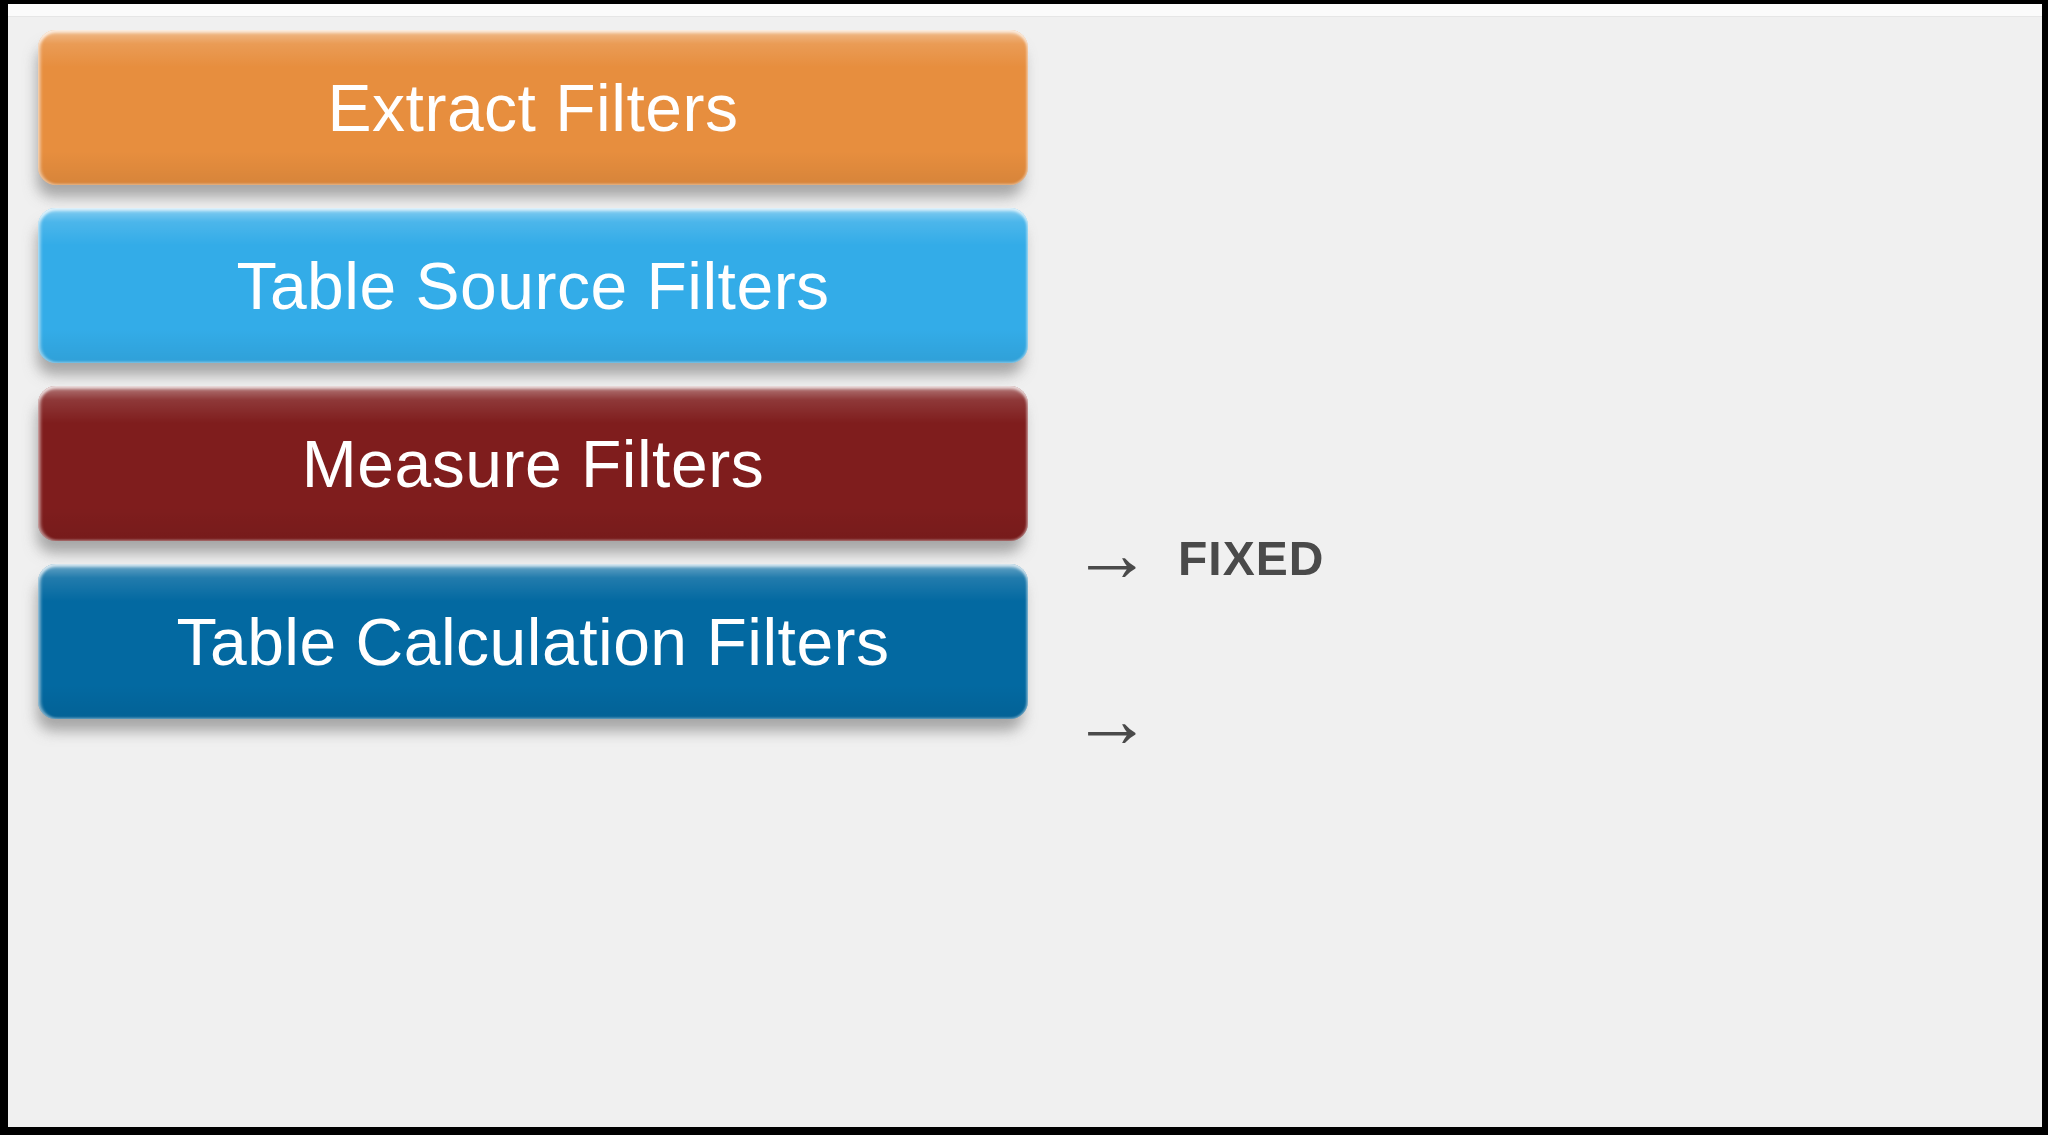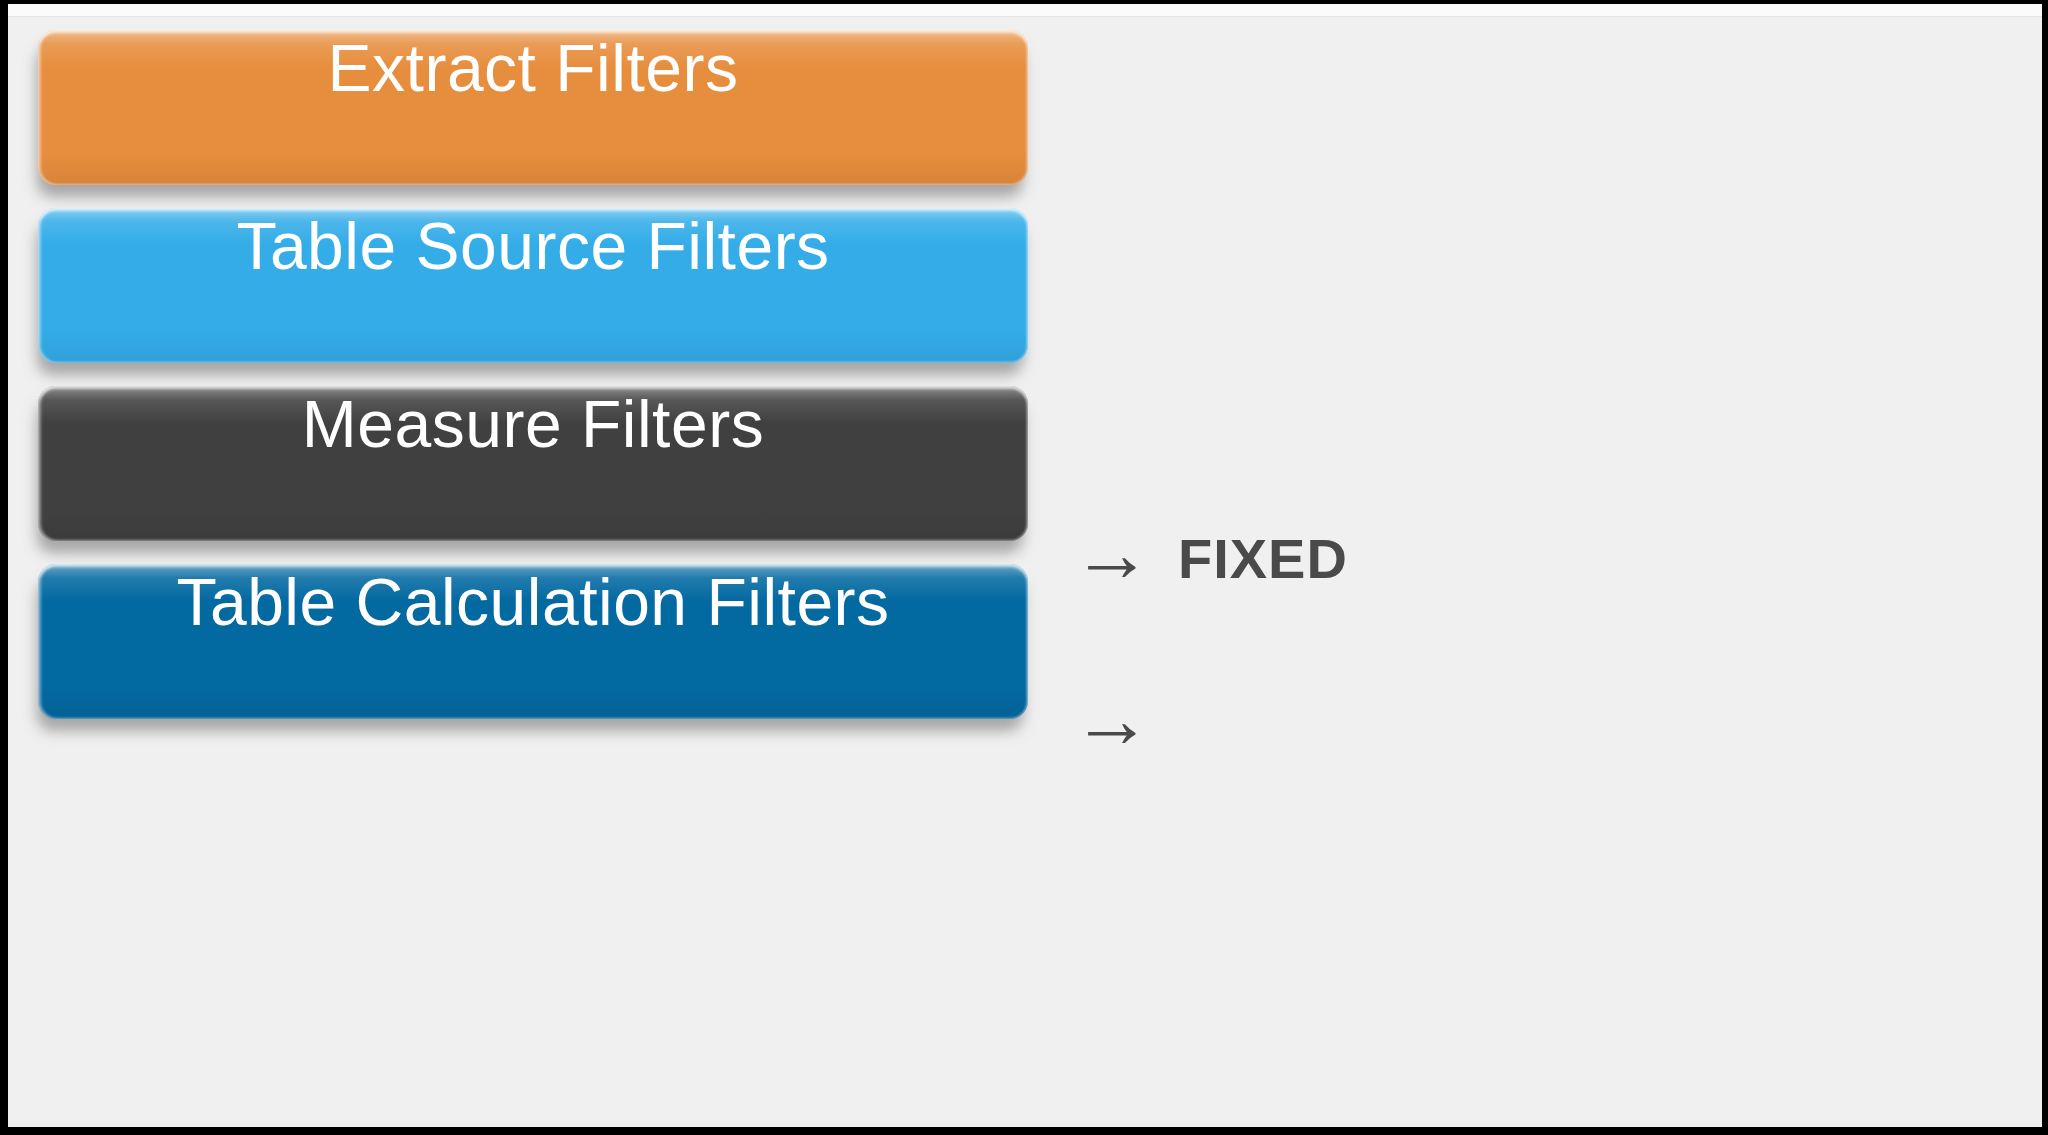--- a/index.html
+++ b/index.html
@@ -46,21 +46,21 @@
     display: flex;
     flex-direction: column;
     gap: 23px;
   }
 
   .fbox {
     height: 155px;
     border-radius: 18px;
     position: relative;
     display: flex;
-    align-items: flex-start;
+    align-items: center;
     justify-content: center;
     box-shadow: -3px 14px 14px -2px rgba(105, 105, 105, 0.55);
   }
   
   .fbox::before {
     content: "";
     position: absolute;
     inset: 0;
     border-radius: 18px;
     background: linear-gradient(180deg,
@@ -93,21 +93,21 @@
     height: 80px;
     white-space: nowrap;
   }
   .ann .arrow {
     font-size: 80px;
     font-weight: 400;
     line-height: 1;
     transform: translateY(-4px);
   }
   .ann .ann-text {
-    font-size: 56px;
+    font-size: 48px;
     font-weight: 700;
     letter-spacing: 1px;
   }
   #ann-fixed   { left: 1064px; top: 514px; }
   #ann-include { left: 1064px; top: 680px; }
 </style>
 </head>
 <body>
 
 <div class="slide" style="background-color: rgb(240, 240, 240);">
@@ -119,21 +119,21 @@
     <div class="fbox" style="background-color: rgb(231, 142, 62);">
       <span class="box-label" style="color: rgb(255, 255, 255);">Extract Filters</span>
     </div>
 
     <div class="fbox" style="background-color: rgb(51, 172, 232);">
       <span class="box-label" style="color: rgb(255, 255, 255);">Table Source Filters</span>
     </div>
 
 
 
-    <div class="fbox" style="background-color: #404040;">
+    <div class="fbox" style="background-color: #7f1d1d;">
       <span class="box-label" style="color: rgb(255, 255, 255);">Measure Filters</span>
     </div>
 
     <div class="fbox" style="background-color: #0369a1;">
       <span class="box-label" style="color: rgb(255, 255, 255);">Table Calculation Filters</span>
     </div>
 
   </div>
 
   <div class="ann" id="ann-fixed" style="color: rgb(74, 74, 74);">

